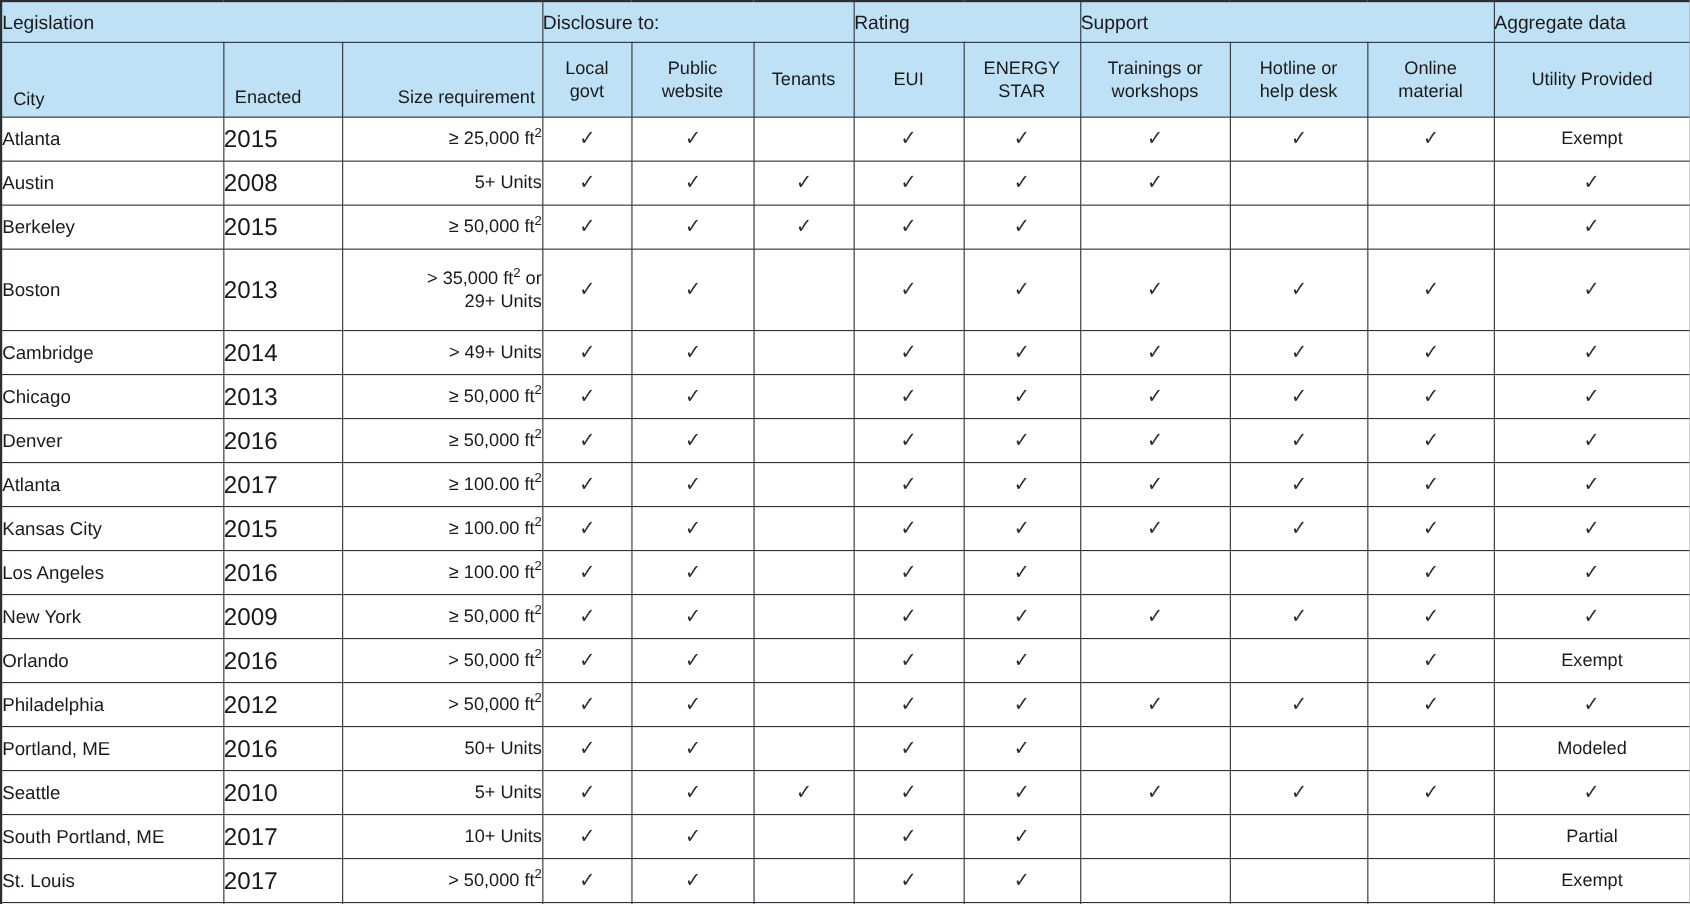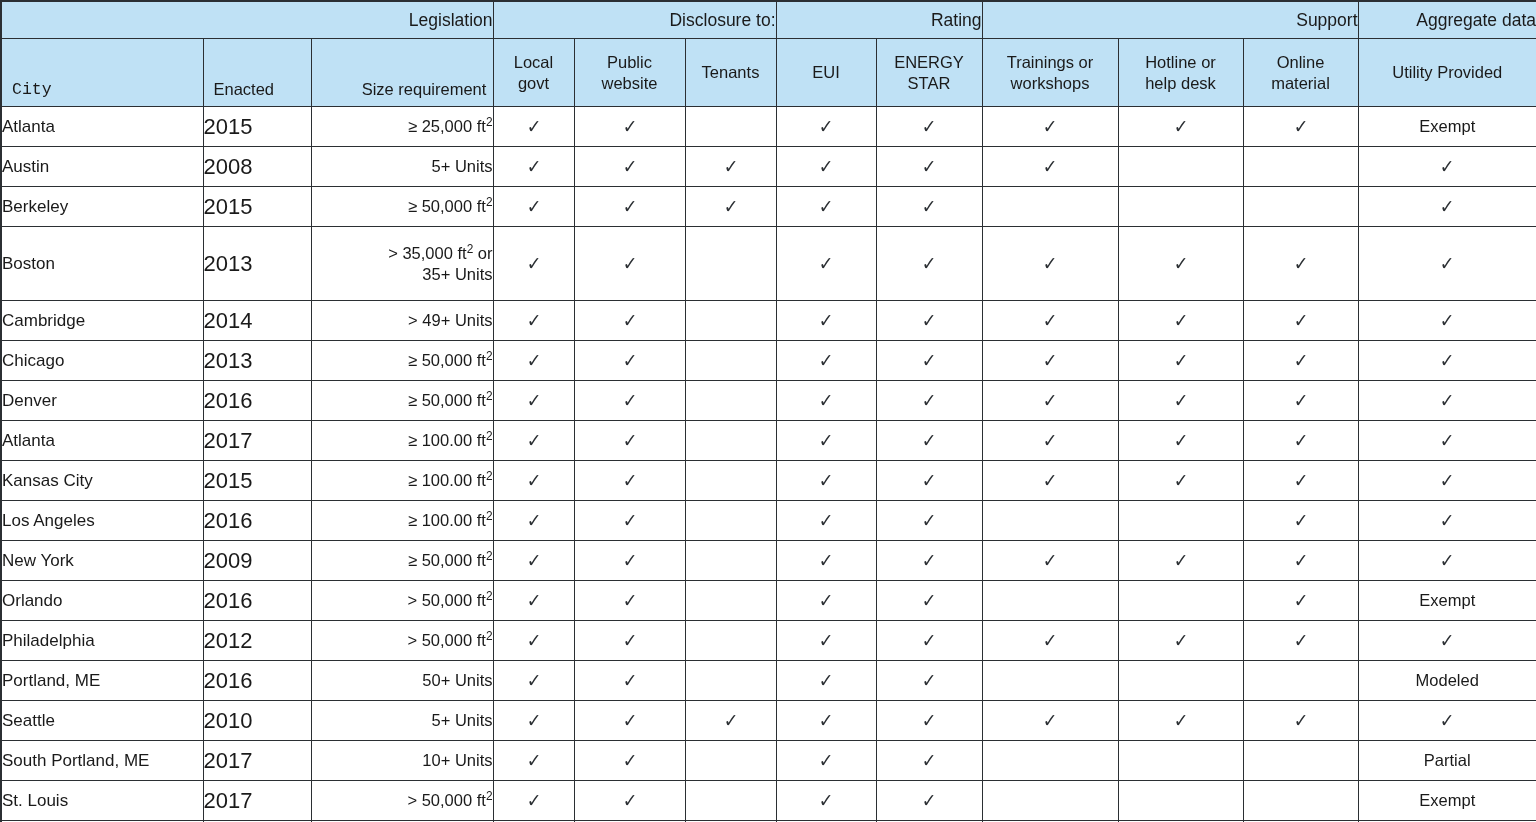--- a/index.html
+++ b/index.html
@@ -30,40 +30,39 @@
   table.bench td {
     border: 1.6px solid #2b2f33;
     padding: 0;
     font-weight: normal;
     vertical-align: middle;
     background: #ffffff;
   }
   
   .grouphdr {
     background: #bfe1f5 !important;
-    text-align: right;
+    text-align: left;
     font-size: 17.5px;
     height: 36px;
     line-height: 1.15;
     margin-left: 27px;
   }
   .subhdr {
     background: #bfe1f5 !important;
     text-align: center;
     font-size: 16.5px;
     height: 60px;
     line-height: 1.22;
     padding: 0 3px;
   }
   .subhdr.leftish {
     text-align: left;
     padding-left: 10px;
     vertical-align: bottom;
     padding-bottom: 6px;
-    font-family: Liberation Mono, monospace;
   }
   .subhdr.enacted {
     text-align: left;
     padding-left: 10px;
     vertical-align: bottom;
     padding-bottom: 7px;
   }
   .subhdr.sizereq {
     vertical-align: bottom;
     padding-bottom: 7px;
@@ -214,21 +213,21 @@
           <td class="mark"><span class="chk">✓</span></td>
           <td class="mark"><span class="chk">✓</span></td>
           <td class="mark"><span class="blank"></span></td>
           <td class="mark"><span class="blank"></span></td>
           <td class="mark"><span class="blank"></span></td>
           <td class="agg"><span class="chk">✓</span></td>
         </tr>
         <tr style="height: 74px;">
           <td class="city">Boston</td>
           <td class="enacted">2013</td>
-          <td class="size"><span><span>&gt; 35,000 ft</span><span class="sup">2</span><span> or</span></span><br><span>35+ Units</span></td>
+          <td class="size"><span><span>&gt; 35,000 ft</span><span class="sup">2</span><span> or</span></span><br><span>29+ Units</span></td>
           <td class="mark"><span class="chk">✓</span></td>
           <td class="mark"><span class="chk">✓</span></td>
           <td class="mark"><span class="blank"></span></td>
           <td class="mark"><span class="chk">✓</span></td>
           <td class="mark"><span class="chk">✓</span></td>
           <td class="mark"><span class="chk">✓</span></td>
           <td class="mark"><span class="chk">✓</span></td>
           <td class="mark"><span class="chk">✓</span></td>
           <td class="agg"><span class="chk">✓</span></td>
         </tr>

